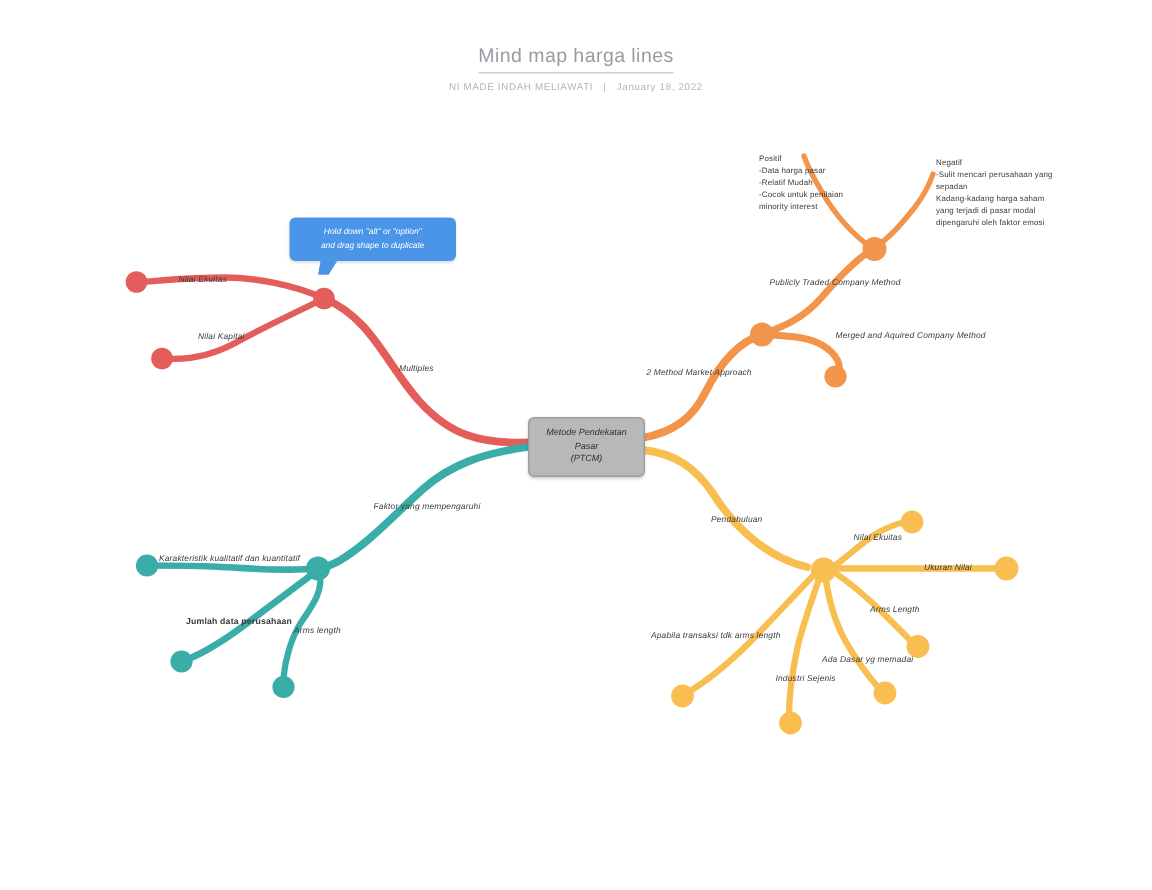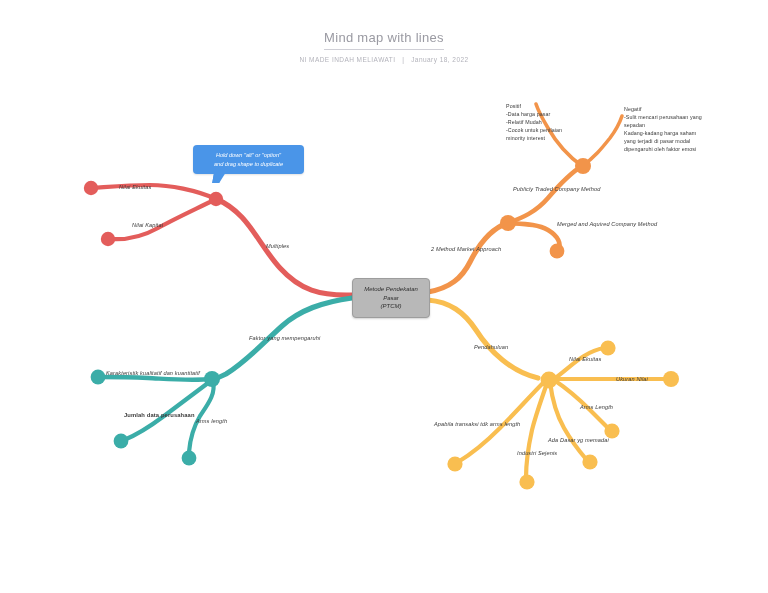--- a/index.html
+++ b/index.html
@@ -125,21 +125,21 @@
     white-space: pre-line;
     letter-spacing: .1px;
   }
 </style>
 </head>
 <body>
 
 <div id="canvas">
 
   <div id="header">
-    <div id="doc-title">Mind map with lines</div>
+    <div id="doc-title">Mind map harga lines</div>
     <div id="doc-byline">
       <span>NI MADE INDAH MELIAWATI</span>
       <span>&nbsp;&nbsp;|&nbsp;&nbsp;</span>
       <span>January 18, 2022</span>
     </div>
   </div>
 
   <svg id="mindmap" viewBox="0 0 768 593">
 
     <path class="branch" d="M 352 295 C 320 296 300 290 280 268 C 258 244 248 212 216 199" stroke="#e35d5b" stroke-width="5.2"></path>

